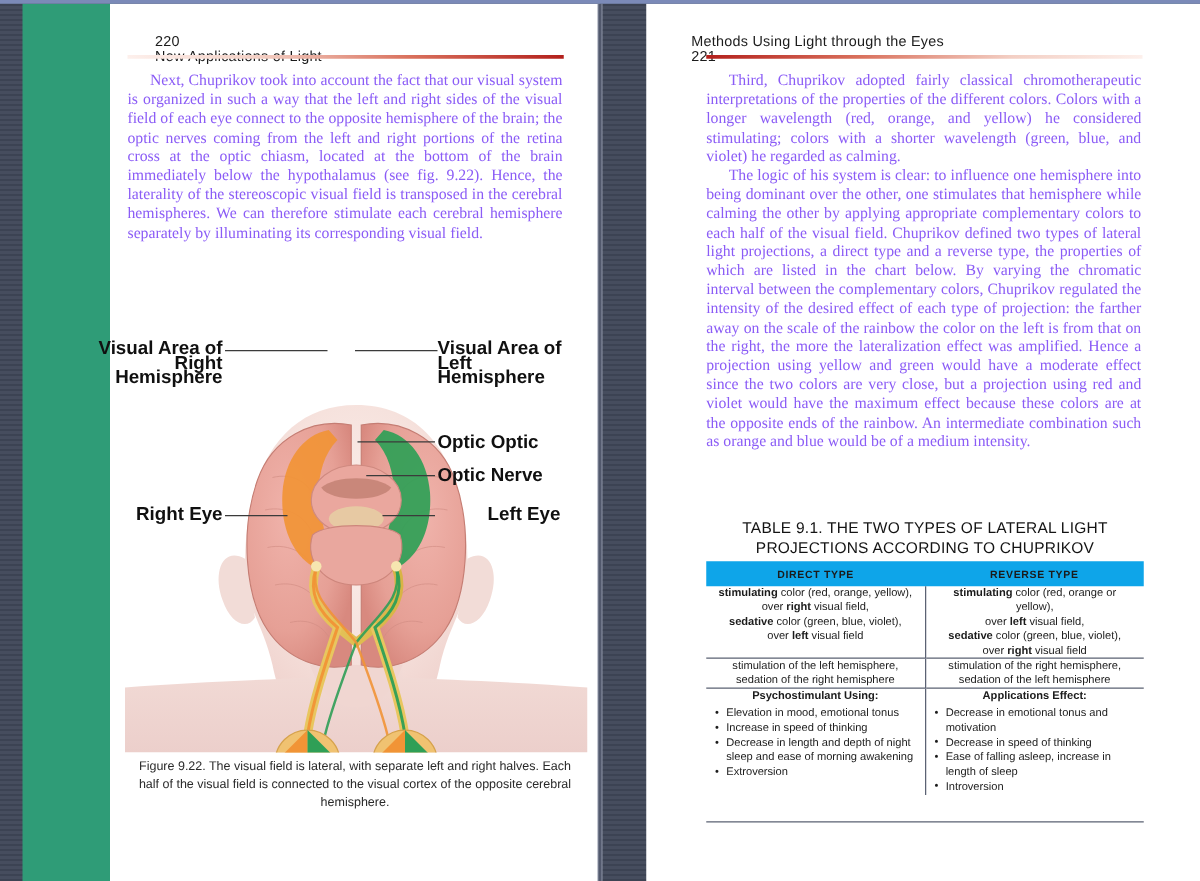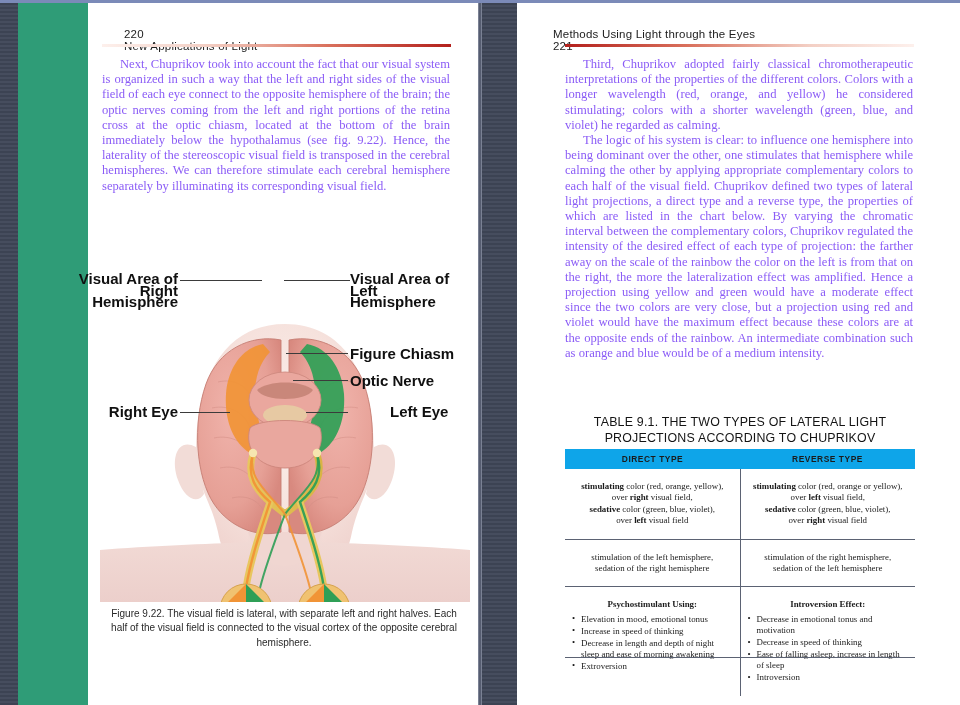--- a/index.html
+++ b/index.html
@@ -58,21 +58,21 @@
   .figlabel.r{text-align:right;}
 
   
   .tbl-title{position:absolute;left:540px;top:412px;width:360px;
     font-family:"Liberation Sans", sans-serif;font-size:12.4px;line-height:15.5px;
     color:#141414;text-align:center;letter-spacing:.2px;}
   table.t91{position:absolute;left:535px;top:446px;width:370px;border-collapse:collapse;
     font-family:"Liberation Sans", sans-serif;color:#1b1b1b;}
   table.t91 th{background:#0ea5e9;font-size:8.4px;letter-spacing:.55px;font-weight:700;
     text-align:center;padding:5px 4px;border:0;}
-  table.t91 td{font-size:8.9px;line-height:11.4px;padding:12px 7px;vertical-align:top;font-family:Liberation Serif, serif;}
+  table.t91 td{font-size:8.9px;line-height:11.4px;padding:0 7px;vertical-align:top;}
   table.t91 td.center{text-align:center;}
   .vsep{border-left:1px solid #5b6273;}
   .hsep{border-top:1px solid #5b6273;}
   .tbl-bottom{position:absolute;left:535px;width:370px;height:1px;background:#5b6273;}
   ul.eff{margin:0;padding:0;list-style:none;}
   ul.eff li{position:relative;padding-left:9px;margin:0 0 0.5px 0;}
   ul.eff li::before{content:"\2022";position:absolute;left:0;top:-0.5px;}
   .effhdr{text-align:center;font-weight:700;margin-bottom:3px;}
   b{font-weight:700;}
 </style>
@@ -211,21 +211,21 @@
     </div>
 
     <div class="figlabel r" style="left:-10px;top:270px;width:100px;">Visual Area of
 Right Hemisphere</div>
     <div class="leadline" style="left:92px;top:277px;width:82px;"></div>
 
     <div class="figlabel" style="left:262px;top:270px;width:110px;">Visual Area of
 Left Hemisphere</div>
     <div class="leadline" style="left:196px;top:277px;width:66px;"></div>
 
-    <div class="figlabel" style="left:262px;top:345px;width:110px;">Figure Chiasm</div>
+    <div class="figlabel" style="left:262px;top:345px;width:110px;">Optic Optic</div>
     <div class="leadline" style="left:198px;top:350px;width:62px;"></div>
 
     <div class="figlabel" style="left:262px;top:372px;width:110px;">Optic Nerve</div>
     <div class="leadline" style="left:205px;top:377px;width:55px;"></div>
 
     <div class="figlabel r" style="left:8px;top:403px;width:82px;">Right Eye</div>
     <div class="leadline" style="left:92px;top:409px;width:50px;"></div>
 
     <div class="figlabel" style="left:262px;top:403px;width:82px;padding-left:40px;">Left Eye</div>
     <div class="leadline" style="left:218px;top:409px;width:42px;"></div>
@@ -283,21 +283,21 @@
           <td class="hsep">
             <div class="effhdr">Psychostimulant Using:</div>
             <ul class="eff">
               <li>Elevation in mood, emotional tonus</li>
               <li>Increase in speed of thinking</li>
               <li>Decrease in length and depth of night sleep and ease of morning awakening</li>
               <li>Extroversion</li>
             </ul>
           </td>
           <td class="hsep vsep">
-            <div class="effhdr">Introversion Effect:</div>
+            <div class="effhdr">Applications Effect:</div>
             <ul class="eff">
               <li>Decrease in emotional tonus and motivation</li>
               <li>Decrease in speed of thinking</li>
               <li>Ease of falling asleep, increase in length of sleep</li>
               <li>Introversion</li>
             </ul>
           </td>
         </tr>
       </tbody>
     </table>

